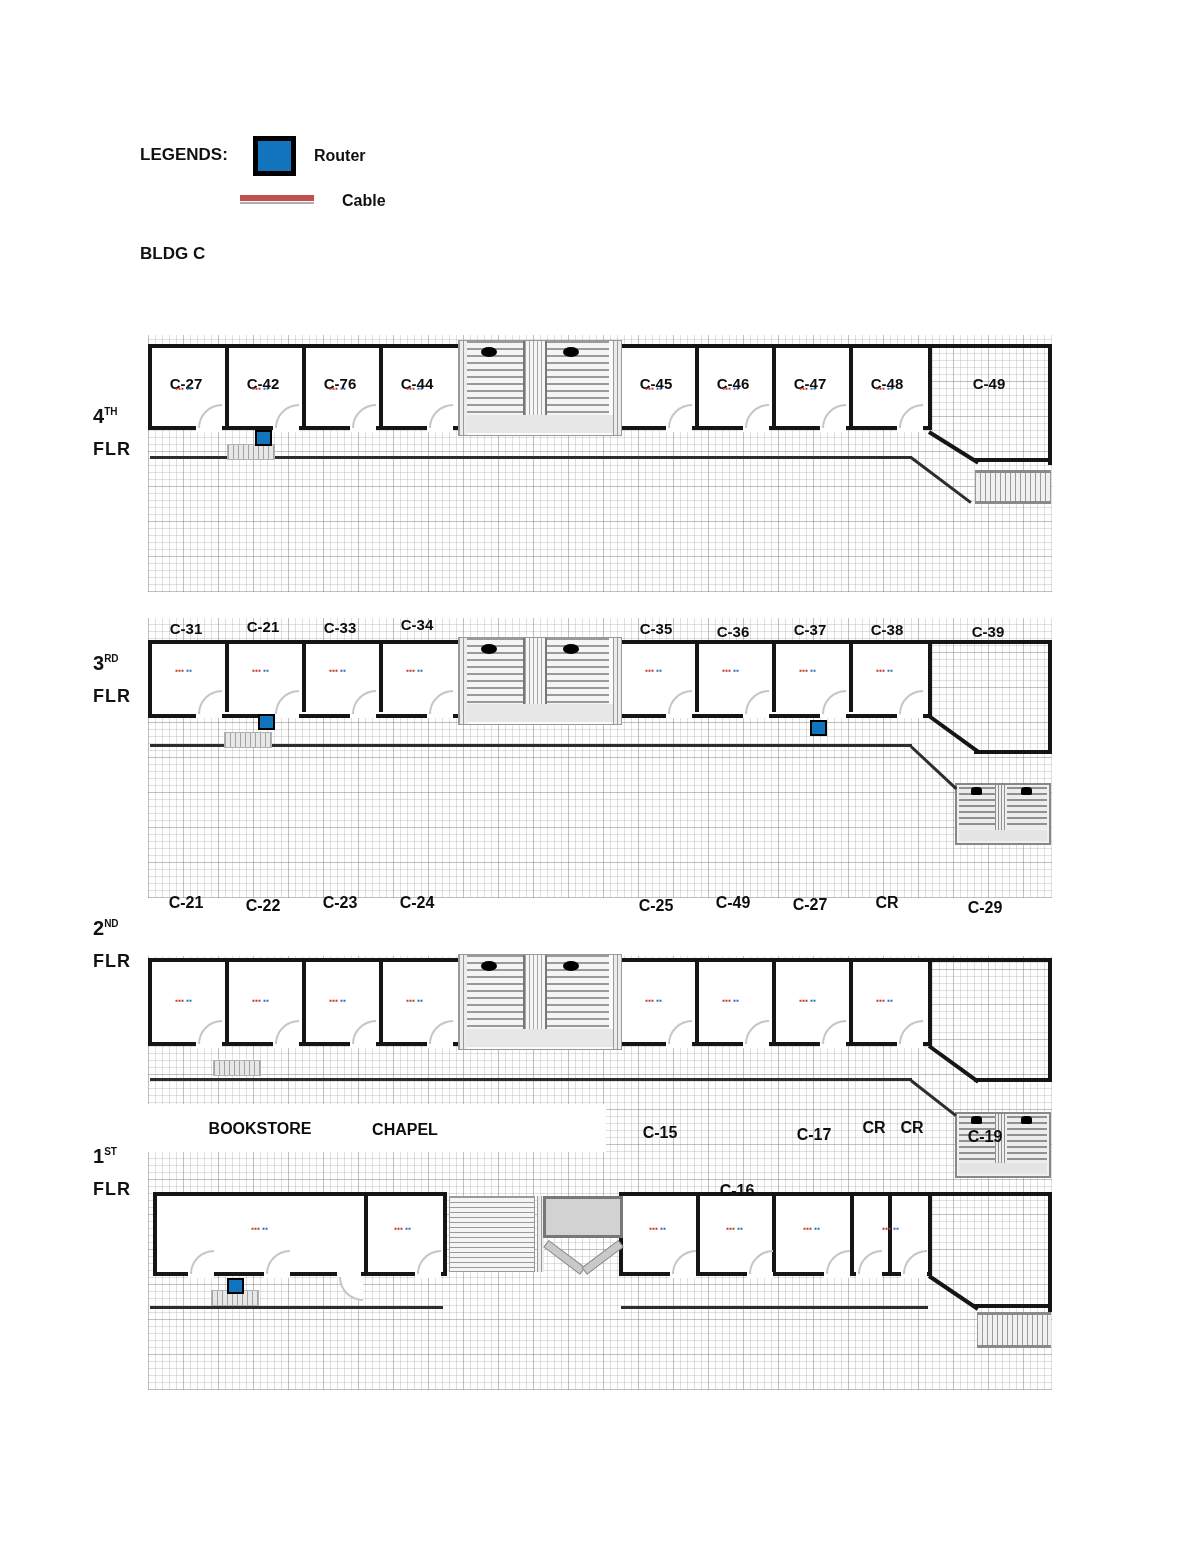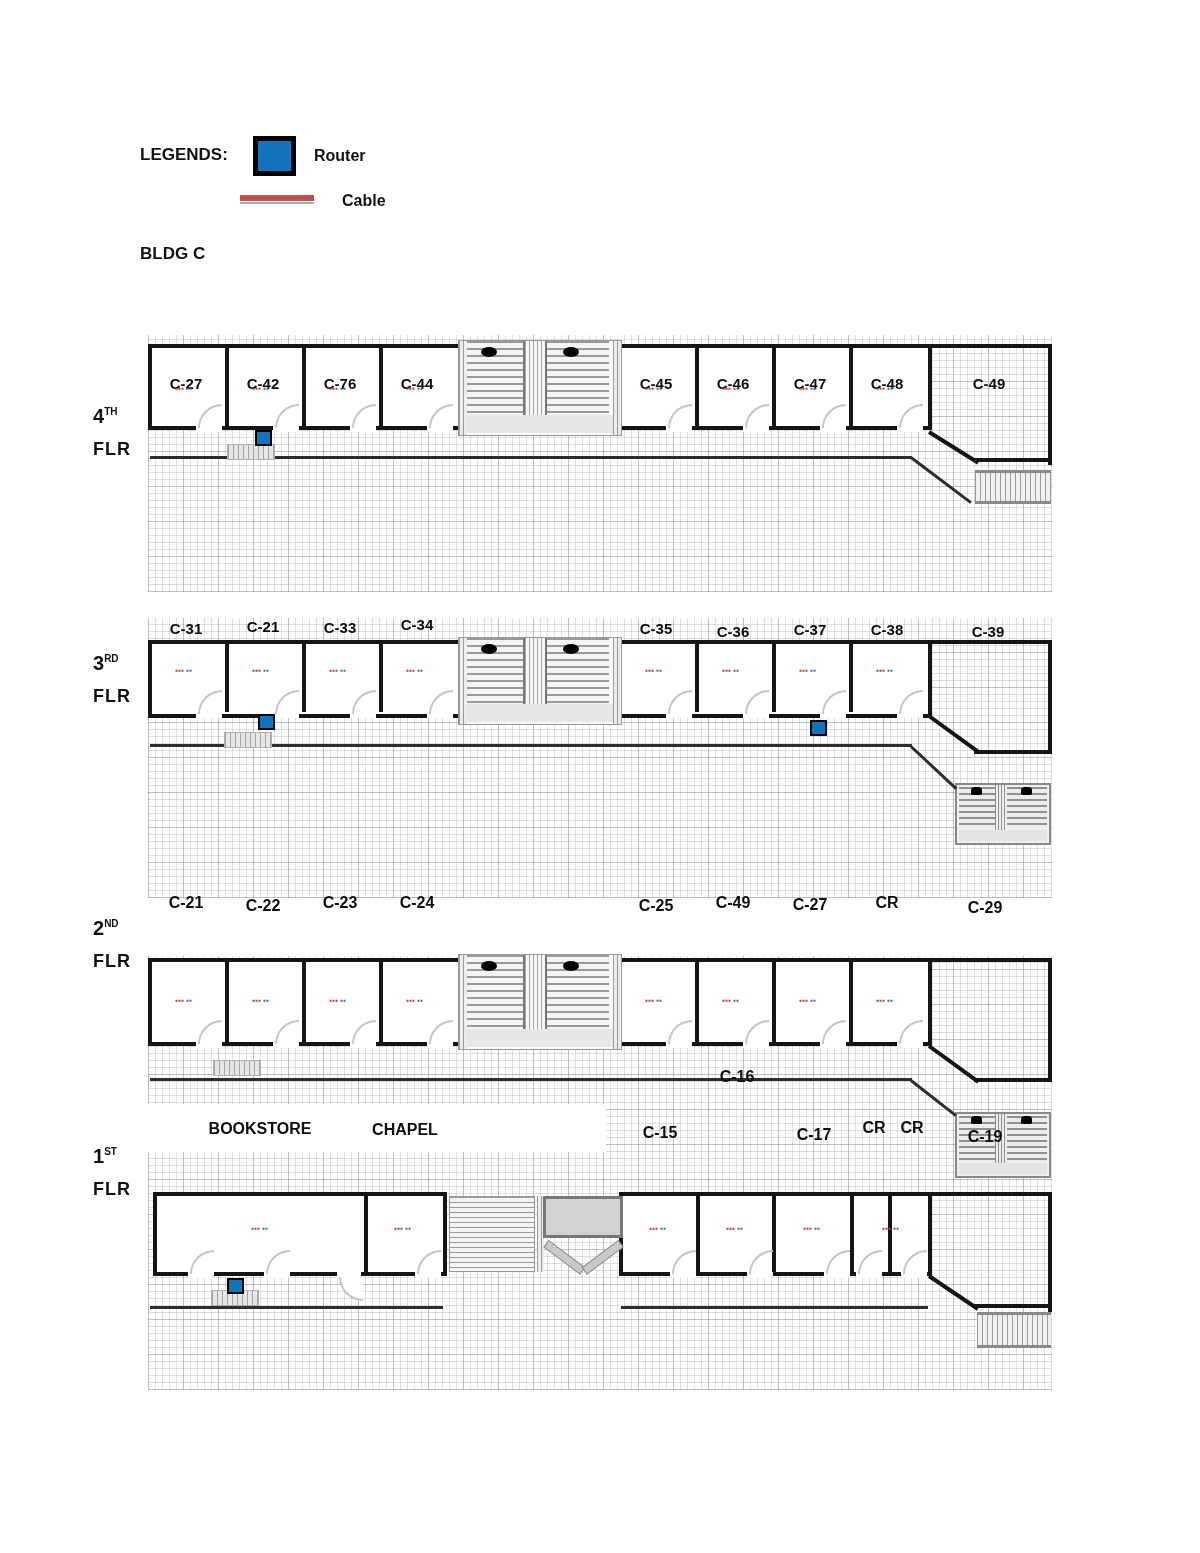--- a/index.html
+++ b/index.html
@@ -234,21 +234,21 @@
   <div class="rlabel big" style="left:385px;top:894px;width:64px">C-24</div>
   <div class="rlabel big" style="left:624px;top:897px;width:64px">C-25</div>
   <div class="rlabel big" style="left:701px;top:894px;width:64px">C-49</div>
   <div class="rlabel big" style="left:778px;top:896px;width:64px">C-27</div>
   <div class="rlabel big" style="left:855px;top:894px;width:64px">CR</div>
   <div class="rlabel big" style="left:952px;top:899px;width:66px">C-29</div>
 
   <div class="rlabel big" style="left:190px;top:1120px;width:140px">BOOKSTORE</div>
   <div class="rlabel big" style="left:357px;top:1121px;width:96px">CHAPEL</div>
   <div class="rlabel big" style="left:628px;top:1124px;width:64px">C-15</div>
-  <div class="rlabel big" style="left:705px;top:1068px;width:64px">C-16</div>
+  <div class="rlabel big" style="left:705px;top:1182px;width:64px">C-16</div>
   <div class="rlabel big" style="left:782px;top:1126px;width:64px">C-17</div>
   <div class="rlabel big" style="left:854px;top:1119px;width:40px">CR</div>
   <div class="rlabel big" style="left:892px;top:1119px;width:40px">CR</div>
   <div class="rlabel big" style="left:952px;top:1128px;width:66px">C-19</div>
 
 <div class="wall" style="left: 225px; top: 348px; width: 4px; height: 78px;"></div>
     <div class="wall" style="left: 302px; top: 348px; width: 4px; height: 78px;"></div>
     <div class="wall" style="left: 379px; top: 348px; width: 4px; height: 78px;"></div>
     <div class="wall" style="left: 695px; top: 348px; width: 4px; height: 78px;"></div>
     <div class="wall" style="left: 772px; top: 348px; width: 4px; height: 78px;"></div>

